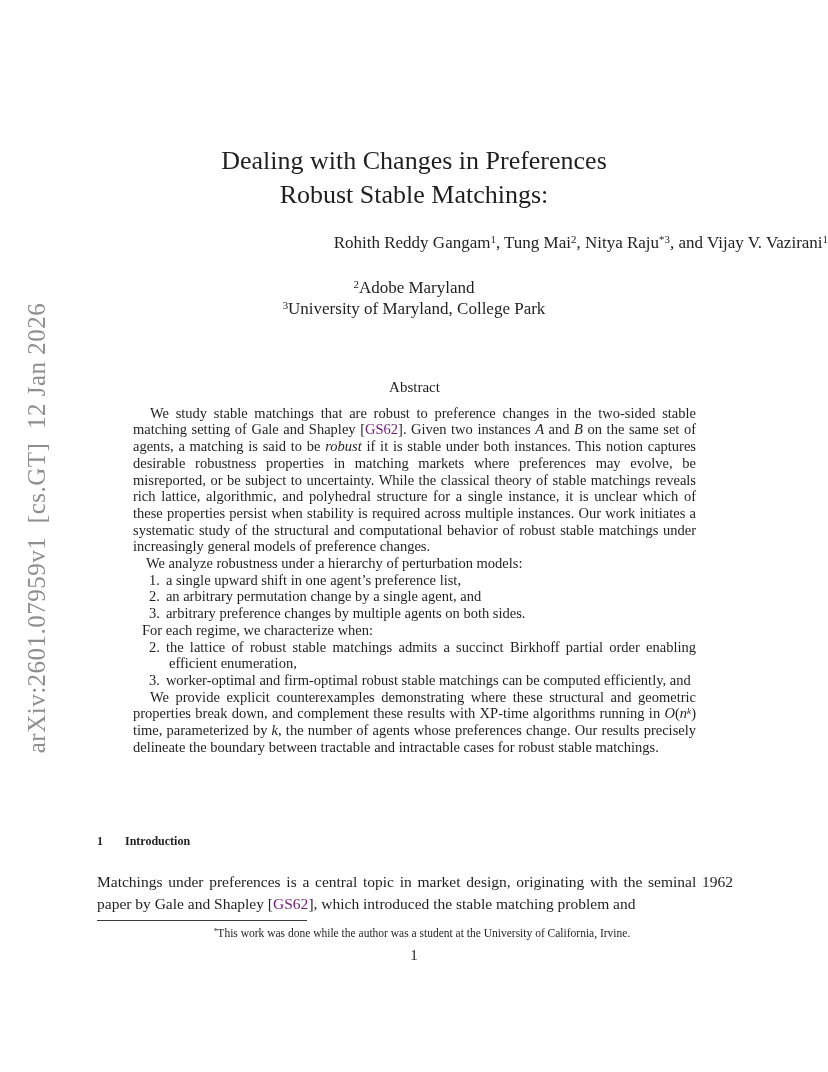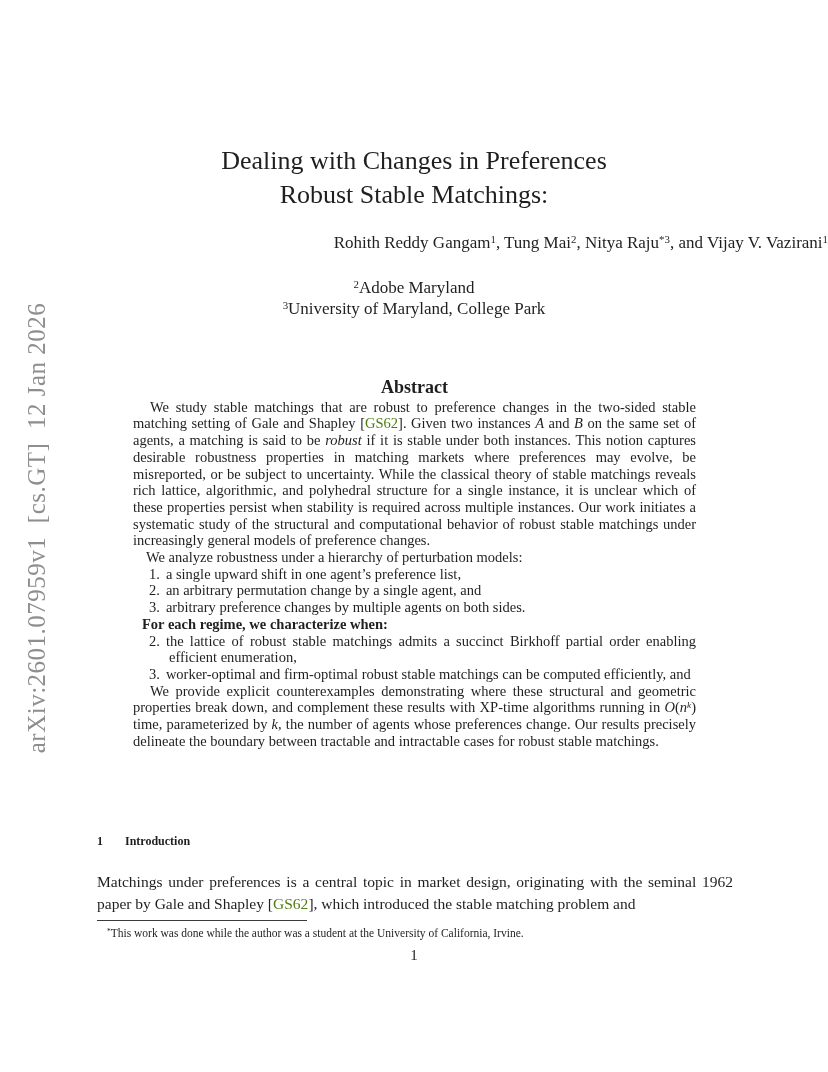--- a/index.html
+++ b/index.html
@@ -29,47 +29,47 @@
   sup { font-size:64%; line-height:0; position:relative; top:-0.45em; vertical-align:baseline; }
   .affils {
     position:absolute; top:278px; left:0; width:100%;
     text-align:center; font-size:17px; line-height:20.5px;
   }
   .abstract {
     position:absolute; top:379px; left:133px; width:563px;
     font-size:14.5px; line-height:16.7px; text-align:justify;
   }
   .abstract-head {
-    text-align:center; font-weight:bold; font-size:18px;
-    margin-bottom:3px;
+    text-align:center; font-weight:normal; font-size:15px;
+    margin-bottom:9px;
   }
   .abs-p.indent  { text-indent:17px; }
   .abs-p.lead1   { text-indent:13px; }
-  .abs-p.lead2   { text-indent:9px;font-weight:bold;  }
+  .abs-p.lead2   { text-indent:9px;  }
   .abs-li { padding-left:36px; text-indent:-20px; }
   .abs-li .li-num { margin-right:6px; }
-  .cite { color:#4d7c0f; text-decoration:none; cursor:pointer; }
+  .cite { color:#701a75; text-decoration:none; cursor:pointer; }
   i { font-style:italic; }
   .section-head {
     position:absolute; top:834px; left:97px;
     font-size:12px; font-weight:bold;
     font-family:"Liberation Serif","DejaVu Serif",serif;
   }
   .sec-num { margin-right:22px; }
   .body-p {
     position:absolute; top:871px; left:97px; width:636px;
     font-size:15.5px; line-height:21.5px; text-align:justify;
   }
   .footnote-rule {
     position:absolute; top:920px; left:97px; width:210px;
     border-top:1px solid #3a3a3a; height:0;
   }
   .footnote {
     position:absolute; top:926px; left:97px; width:640px;
-    font-size:11.5px; line-height:14px; text-indent:10px;
+    font-size:11.5px; line-height:14px; text-indent:10px;text-align:center;
   }
   .page-number {
     position:absolute; top:947px; left:0; width:100%;
     text-align:center; font-size:15px;
   }
 </style>
 </head>
 <body>
 
 <div class="page">

